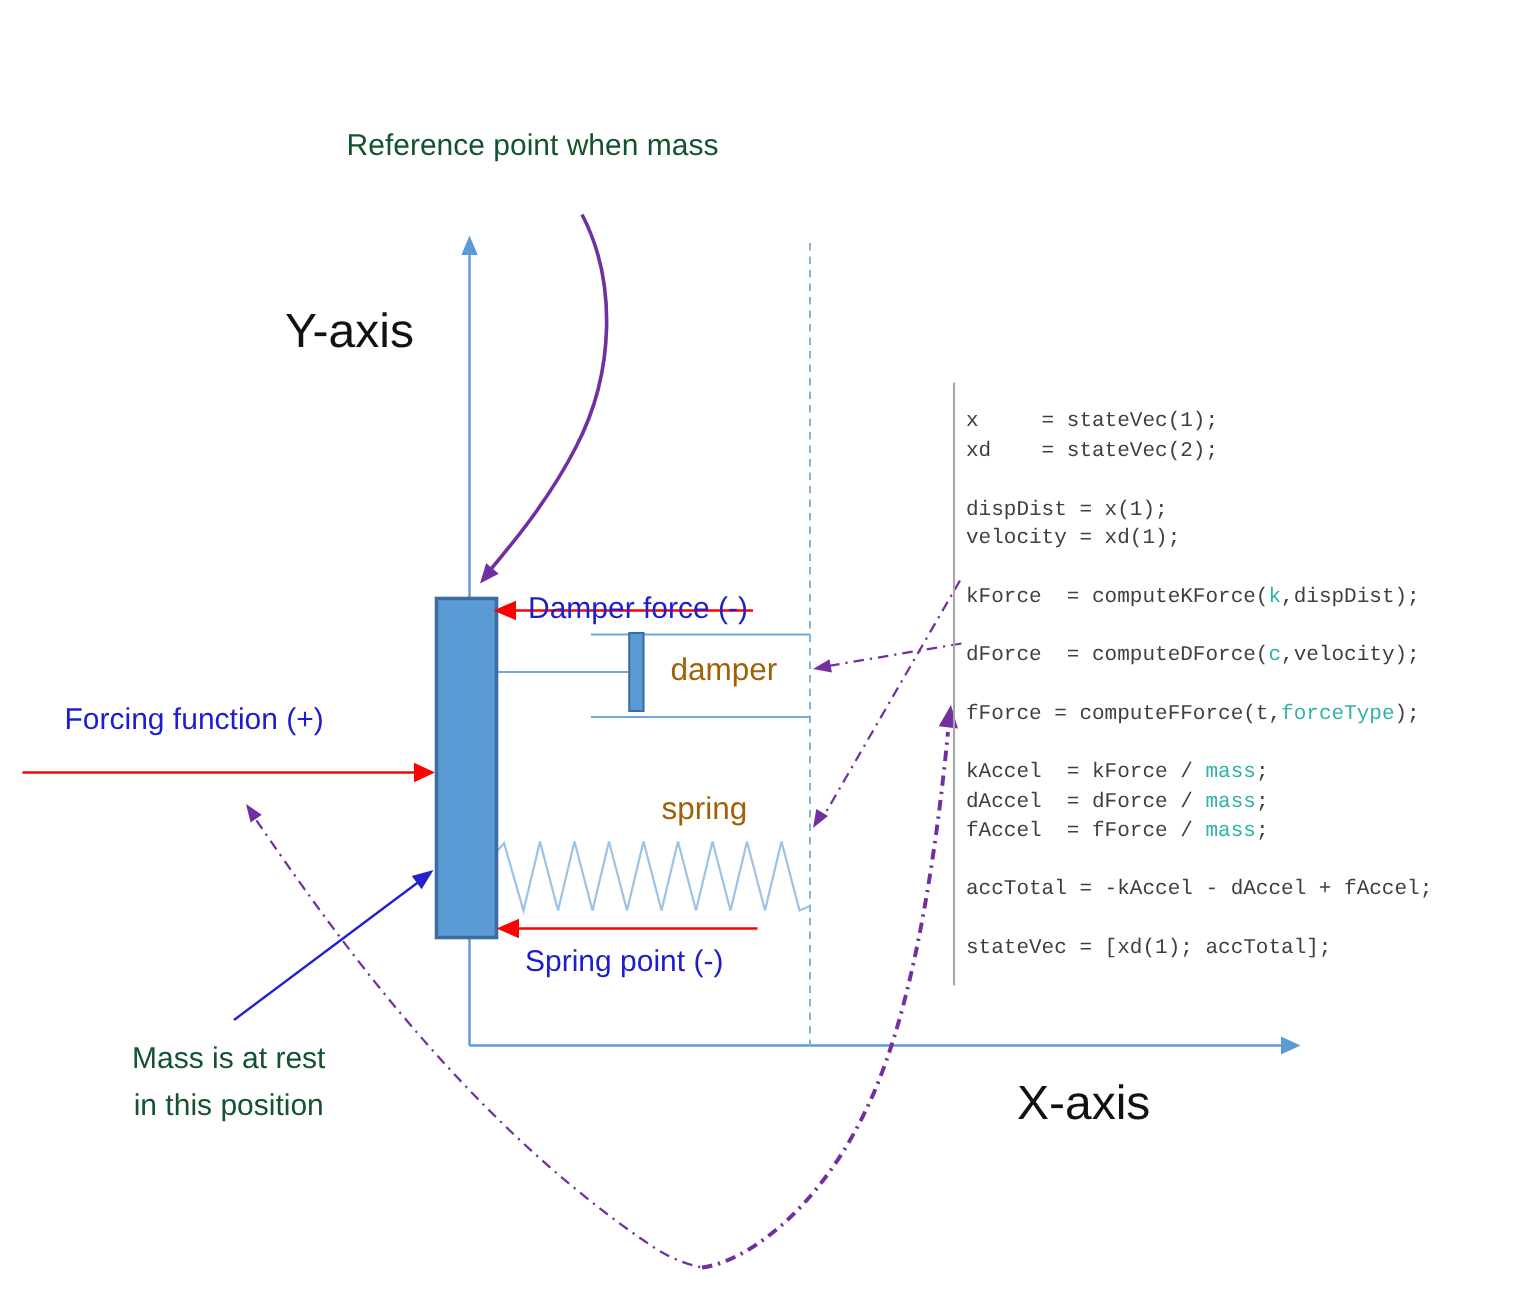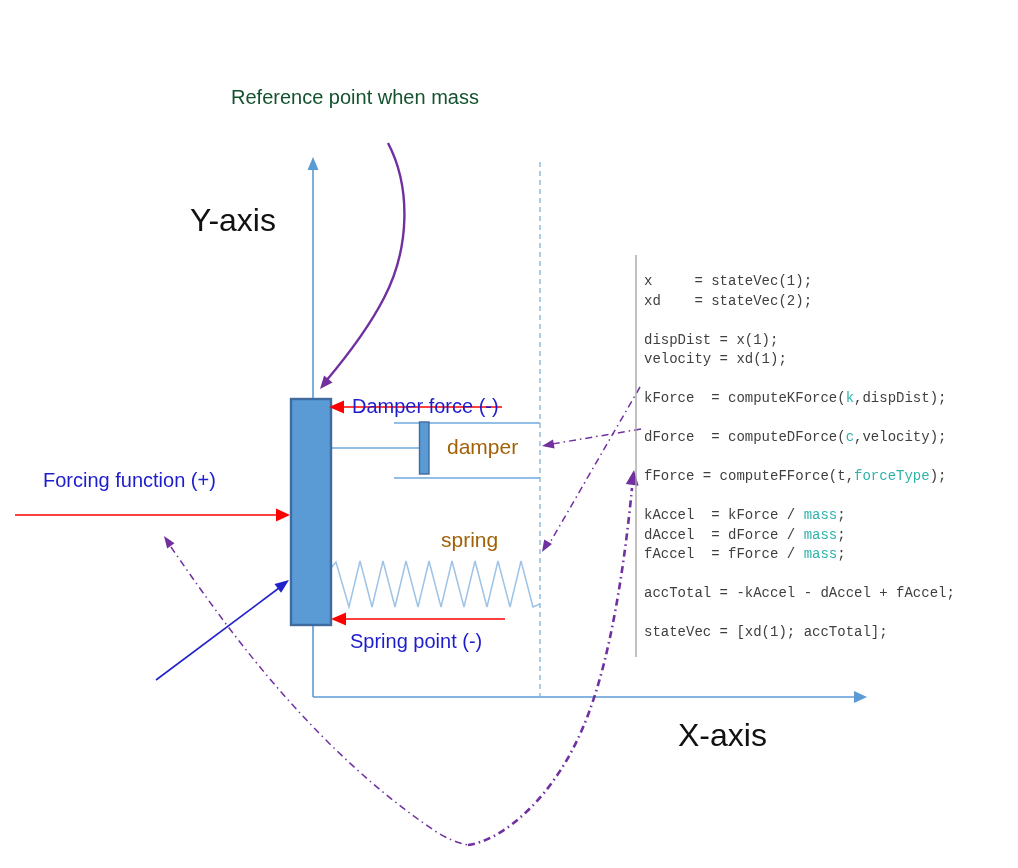--- a/index.html
+++ b/index.html
@@ -90,16 +90,20 @@
   <div class="label axisword" style="left:190px;top:202px;text-align:right;">Y-axis</div>
   <div class="label axisword" style="left:678px;top:717px;">X-axis</div>
 
   <div class="label forceword bluetext" style="left:352px;top:379px;margin-top:16px;">Damper force (-)</div>
   <div class="label forceword bluetext" style="left:43px;top:469px;">Forcing function (+)</div>
   <div class="label forceword bluetext" style="left:350px;top:630px;">Spring point (-)</div>
 
   <div class="label partword" style="left:447px;top:435px;">damper</div>
   <div class="label partword" style="left:400px;top:528px;margin-left:41px;">spring</div>
 
+  <div class="label note" style="left:70px;top:691px;width:165px;">
+    <div>Mass is at rest</div>
+    <div>in this position</div>
+  </div>
 
   <div id="code"><div><span>x     = stateVec(1);</span></div><div><span>xd    = stateVec(2);</span></div><div>&nbsp;</div><div><span>dispDist = x(1);</span></div><div><span>velocity = xd(1);</span></div><div>&nbsp;</div><div><span>kForce  = computeKForce(</span><span class="teal">k</span><span>,dispDist);</span></div><div>&nbsp;</div><div><span>dForce  = computeDForce(</span><span class="teal">c</span><span>,velocity);</span></div><div>&nbsp;</div><div><span>fForce = computeFForce(t,</span><span class="teal">forceType</span><span>);</span></div><div>&nbsp;</div><div><span>kAccel  = kForce / </span><span class="teal">mass</span><span>;</span></div><div><span>dAccel  = dForce / </span><span class="teal">mass</span><span>;</span></div><div><span>fAccel  = fForce / </span><span class="teal">mass</span><span>;</span></div><div>&nbsp;</div><div><span>accTotal = -kAccel - dAccel + fAccel;</span></div><div>&nbsp;</div><div><span>stateVec = [xd(1); accTotal];</span></div></div>
 
 </div>
 
 </body></html>

